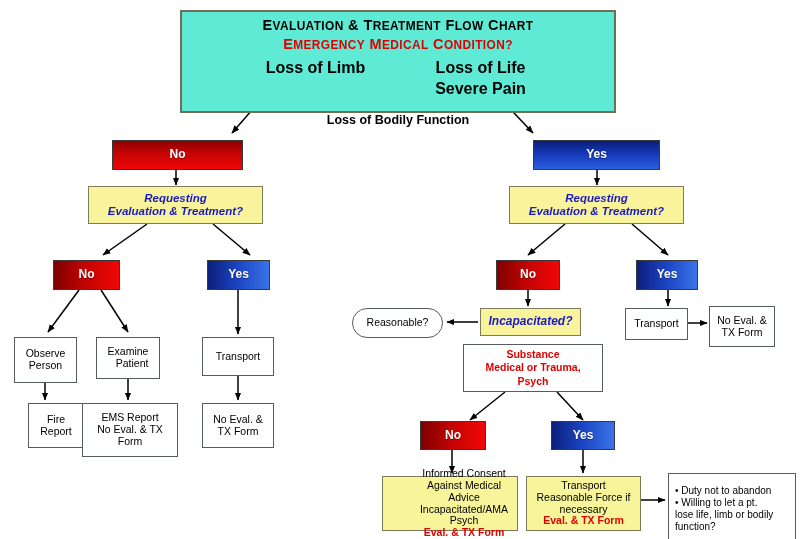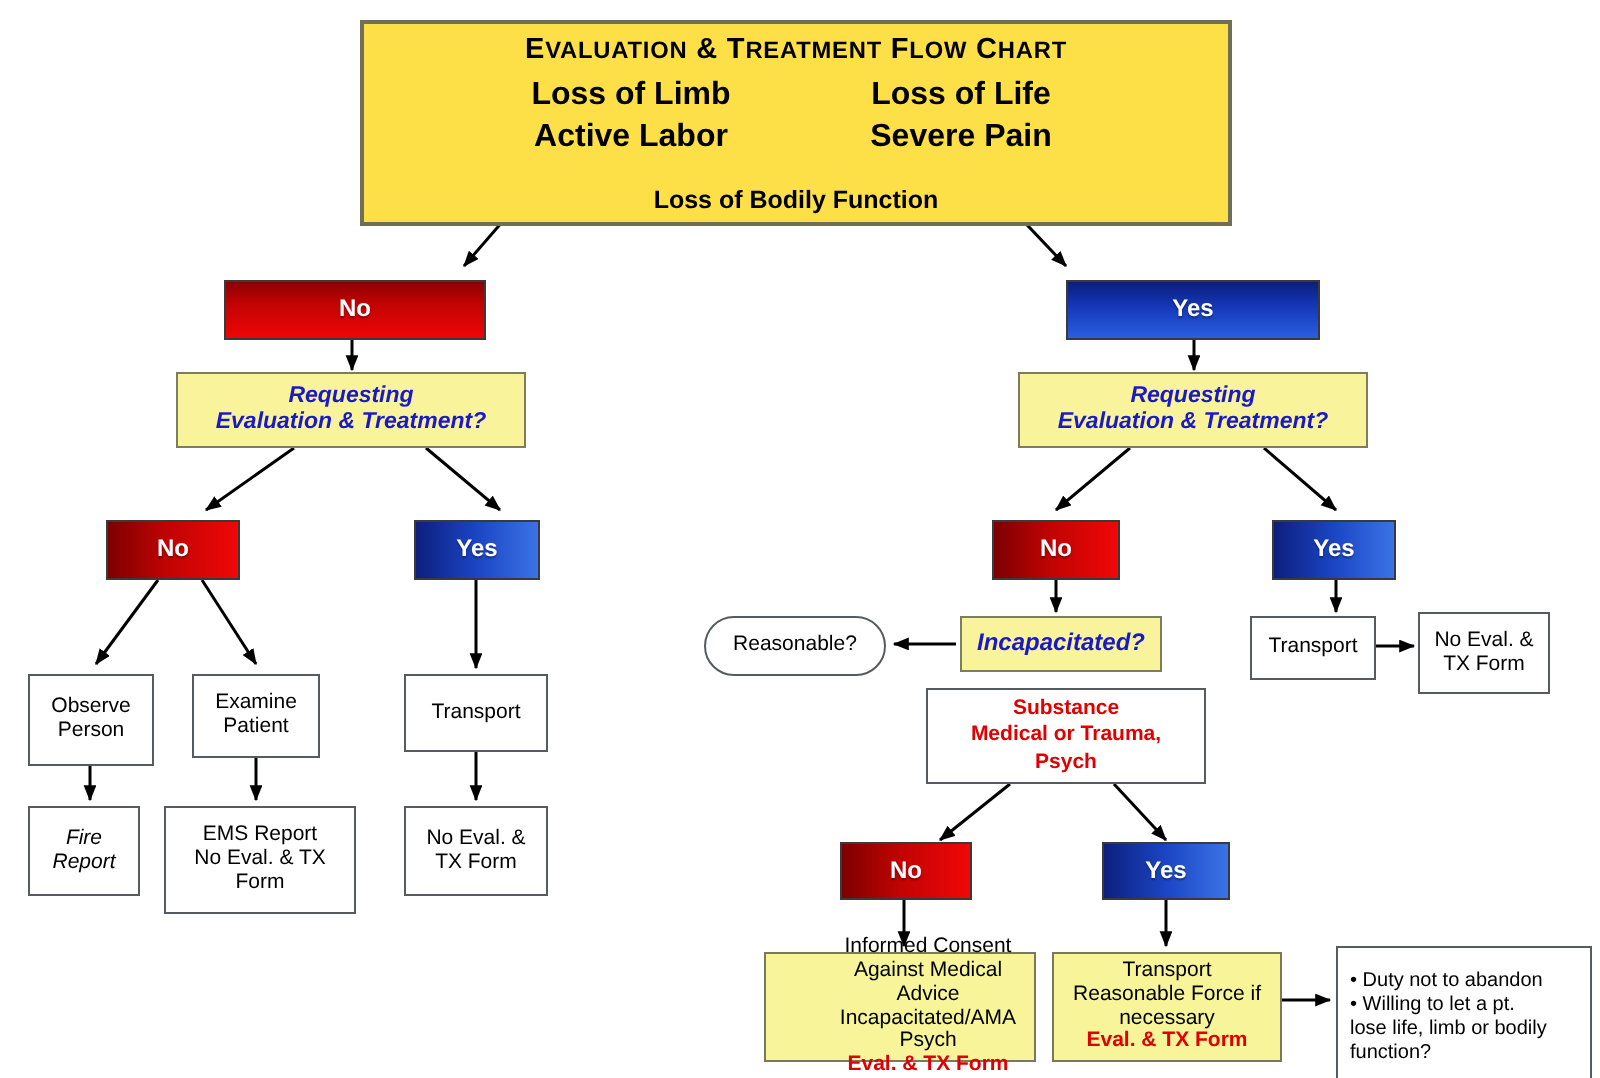--- a/index.html
+++ b/index.html
@@ -12,21 +12,21 @@
        flex-direction:column;align-items:center;justify-content:center;
        text-align:center;line-height:1.12;}
 
   
   .plain{background:#ffffff;border:1.5px solid #555b5e;
          color:#000;font-size:10.5px;font-weight:400;}
 
   
   .yellow{background:#f7f49a;border:1.5px solid #7a7a5a;}
 
-  .header{background:#fde047;border:2px solid #6f6f55;}
+  .header{background:#5eead4;border:2px solid #6f6f55;}
 
   
   .decision{background:#f9f49c;border:1.5px solid #7d7d5c;
             color:#1a19c8;font-style:italic;font-weight:bold;font-size:11.5px;}
 
   
   .ans{color:#ffffff;font-weight:bold;font-size:12px;
        border:1.2px solid #3a3a3a;
        text-shadow:0 1px 1px rgba(0,0,0,.35);}
   .red-v{background:linear-gradient(to bottom,#8d0000 0%,#c40404 42%,#ee0505 100%);}
@@ -102,24 +102,24 @@
       <line x1="452" y1="450" x2="452" y2="473"></line>
 
       <line x1="583" y1="450" x2="583" y2="473"></line>
 
       <line x1="641" y1="500" x2="665" y2="500"></line>
     </g>
   </svg>
 
   <div class="box header" style="left:180px;top:10px;width:436px;height:103px;padding:5px 8px;justify-content:flex-start;">
     <div class="hdr-title">E<span class="sc">VALUATION</span> &amp; T<span class="sc">REATMENT</span> F<span class="sc">LOW</span> C<span class="sc">HART</span></div>
+    <div class="hdr-sub">E<span class="sc">MERGENCY</span> M<span class="sc">EDICAL</span> C<span class="sc">ONDITION?</span></div>
     <div class="hdr-cols">
       <div class="hdr-col left">
         <div>Loss of Limb</div>
-        <div>Active Labor</div>
       </div>
       <div class="hdr-col right">
         <div>Loss of Life</div>
         <div>Severe Pain</div>
       </div>
     </div>
     <div class="hdr-last">Loss of Bodily Function</div>
   </div>
 
   <div class="box ans red-v" style="left:112px;top:140px;width:131px;height:30px;">
@@ -135,29 +135,29 @@
     <span>No</span>
   </div>
   <div class="box ans blue-h" style="left:207px;top:260px;width:63px;height:30px;">
     <span>Yes</span>
   </div>
 
   <div class="box plain" style="left:14px;top:337px;width:63px;height:46px;white-space:pre-line;">
     <span>Observe
 Person</span>
   </div>
-  <div class="box plain" style="left:96px;top:337px;width:64px;height:42px;white-space:pre-line;">
+  <div class="box plain" style="left:96px;top:337px;width:64px;height:42px;white-space:pre-line;text-align:right;">
     <span>Examine
 Patient</span>
   </div>
   <div class="box plain" style="left:202px;top:337px;width:72px;height:39px;">
     <span>Transport</span>
   </div>
 
-  <div class="box plain" style="left:14px;top:403px;width:56px;height:45px;white-space:pre-line;font-style:italic;">
+  <div class="box plain" style="left:28px;top:403px;width:56px;height:45px;white-space:pre-line;">
     <span>Fire
 Report</span>
   </div>
   <div class="box plain" style="left:82px;top:403px;width:96px;height:54px;white-space:pre-line;">
     <span>EMS Report
 No Eval. &amp; TX
 Form</span>
   </div>
   <div class="box plain" style="left:202px;top:403px;width:72px;height:45px;white-space:pre-line;">
     <span>No Eval. &amp;

